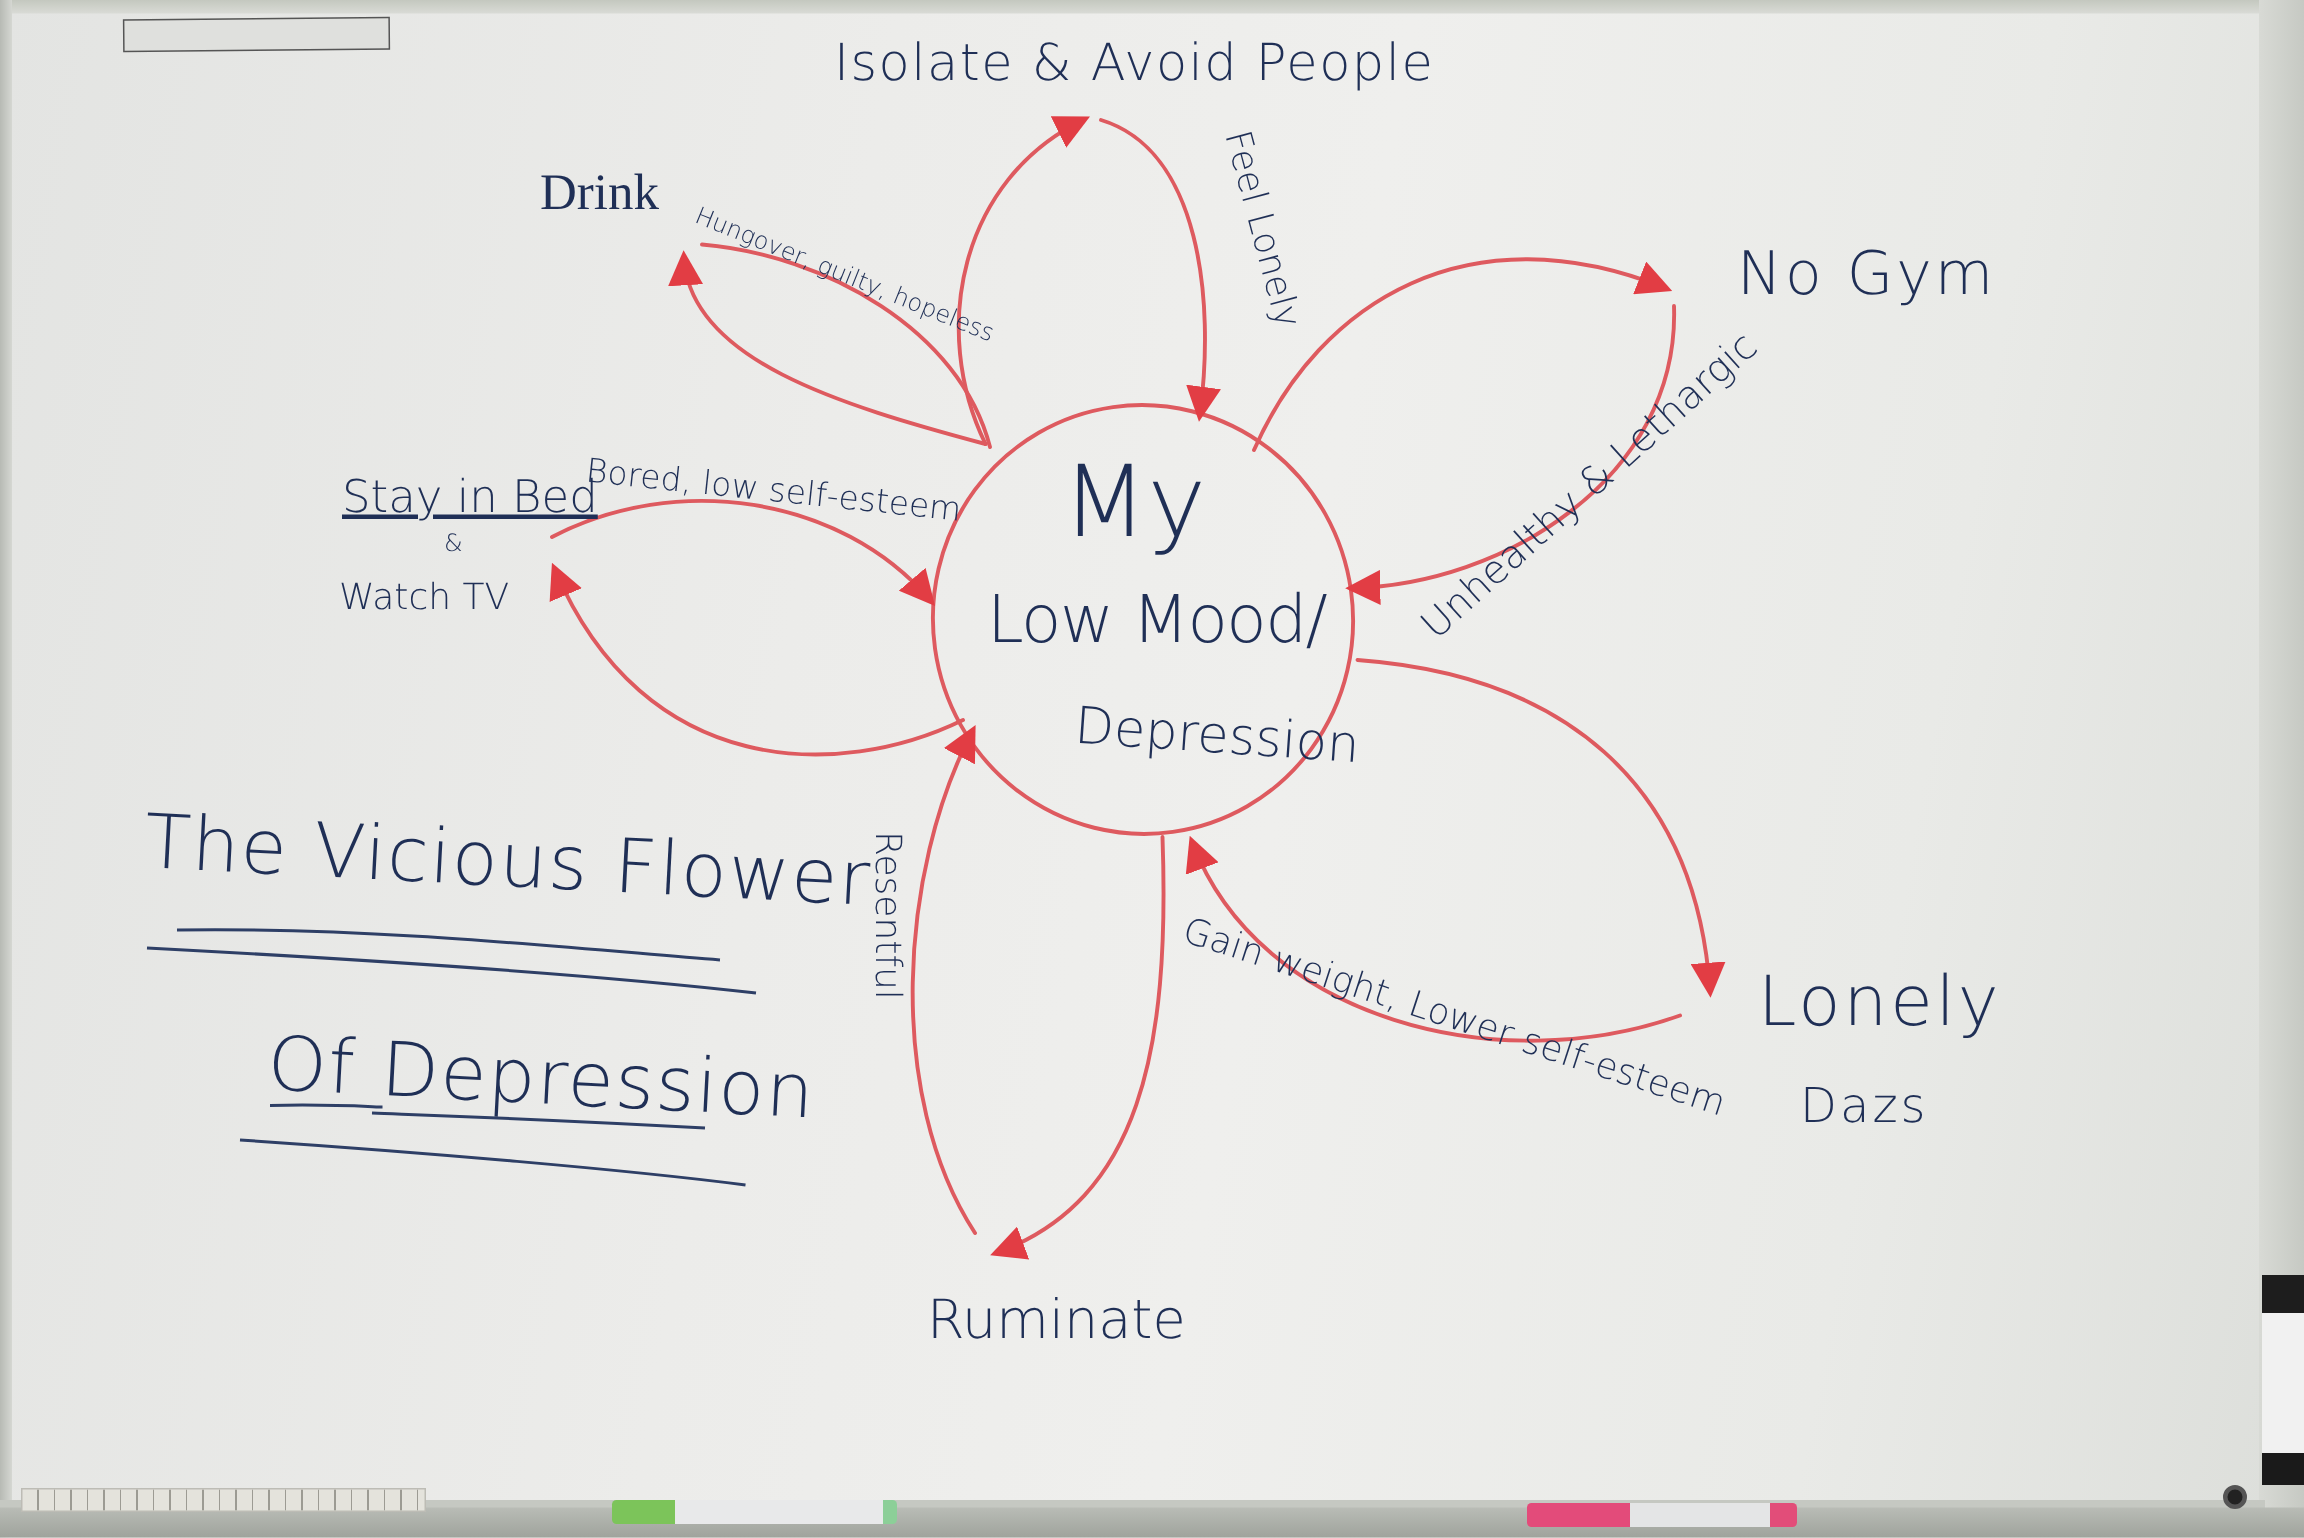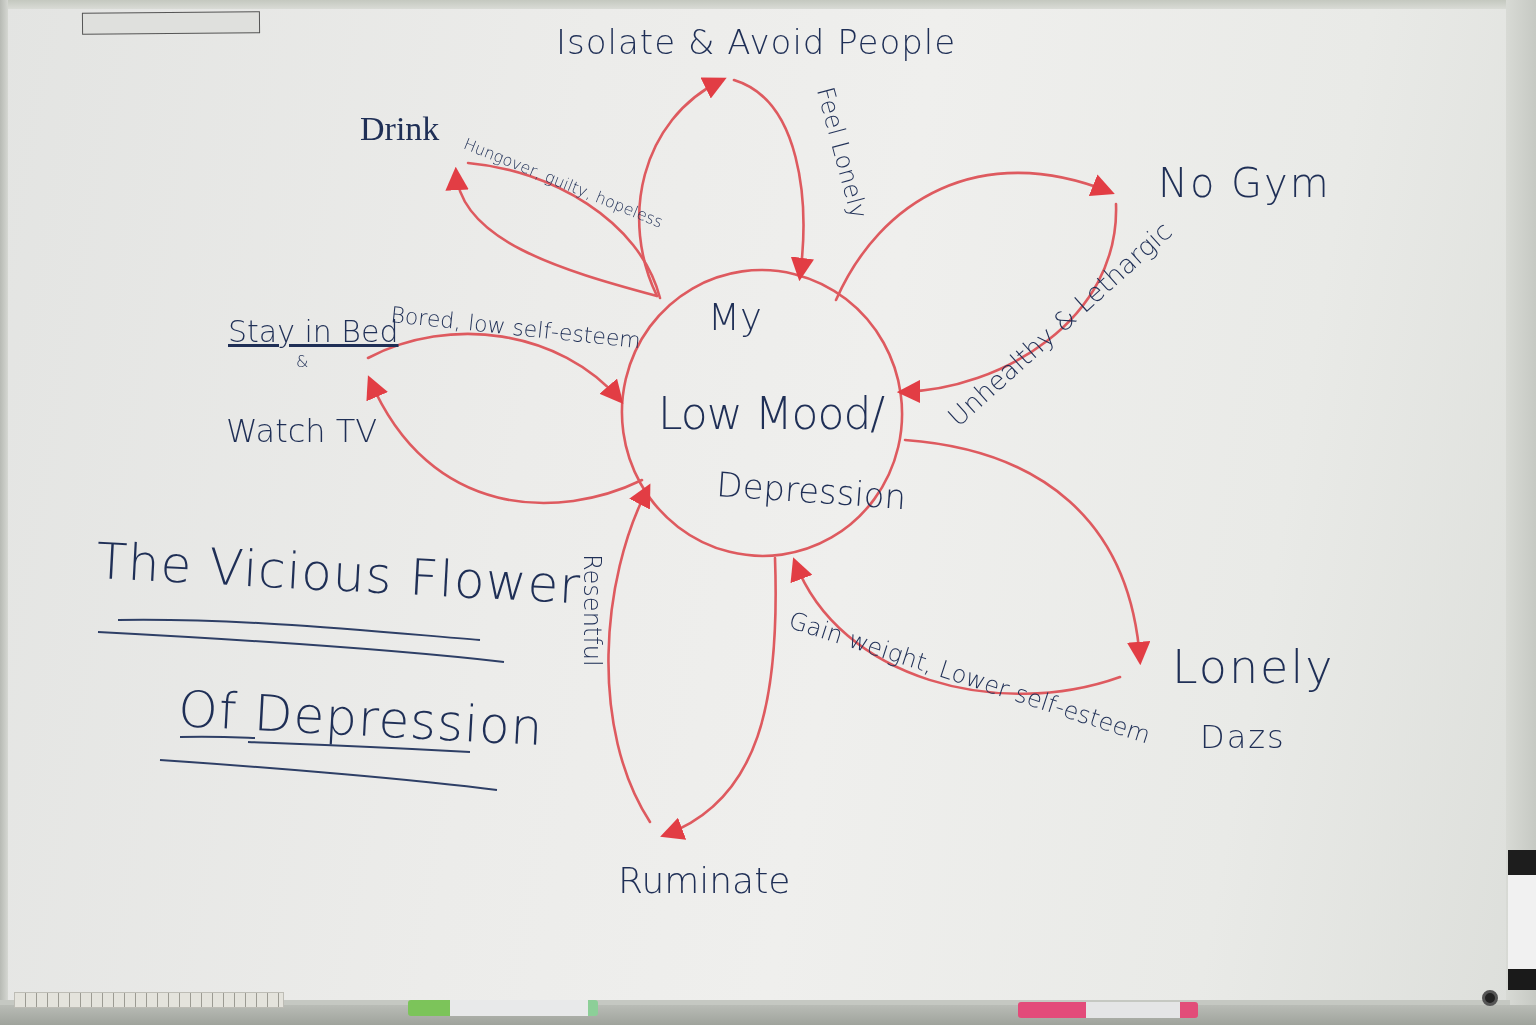--- a/index.html
+++ b/index.html
@@ -116,33 +116,33 @@
     <path d="M98,632 C250,640 400,650 504,662"></path>
     <path d="M180,737 C220,736 250,738 255,738"></path>
     <path d="M248,742 C300,744 360,746 470,752"></path>
     <path d="M160,760 C280,768 420,780 497,790"></path>
   </g>
 </svg>
 
 <div class="hw" style="left:98px;top:532px;font-size:50px;letter-spacing:1px;transform:rotate(3deg);">The Vicious Flower</div>
 <div class="hw" style="left:180px;top:680px;font-size:50px;letter-spacing:1px;transform:rotate(3deg);">Of Depression</div>
 
-<div class="hw" style="left:708px;top:296px;font-size:37px;">My</div>
+<div class="hw" style="left:708px;top:296px;font-size:66px;">My</div>
 <div class="hw" style="left:658px;top:388px;font-size:44px;letter-spacing:-1px;">Low Mood/</div>
 <div class="hw" style="left:718px;top:464px;font-size:34px;transform:rotate(4deg);">Depression</div>
 
 <div class="hw" style="left:556px;top:22px;font-size:34px;letter-spacing:1px;text-align:center;">Isolate &amp; Avoid People</div>
 <div class="hw" style="left:838px;top:84px;font-size:24px;transform:rotate(75deg);transform-origin:left top;">Feel Lonely</div>
 
 <div class="hw" style="left:360px;top:110px;font-size:34px;font-family:Liberation Serif, serif;">Drink</div>
 <div class="hw" style="left:468px;top:134px;font-size:16px;transform:rotate(22deg);">Hungover, guilty, hopeless</div>
 
 <div class="hw" style="left:228px;top:314px;font-size:30px;text-decoration:underline;">Stay in Bed</div>
 <div class="hw" style="left:296px;top:352px;font-size:16px;">&amp;</div>
-<div class="hw" style="left:226px;top:384px;font-size:32px;margin-top:28px;">Watch TV</div>
+<div class="hw" style="left:226px;top:384px;font-size:24px;">Watch TV</div>
 <div class="hw" style="left:392px;top:302px;font-size:22px;transform:rotate(6deg);">Bored, low self-esteem</div>
 
 <div class="hw" style="left:1122px;top:160px;font-size:40px;letter-spacing:2px;margin-left:36px;">No Gym</div>
 <div class="hw" style="left:942px;top:410px;font-size:26px;transform:rotate(-42deg);">Unhealthy &amp; Lethargic</div>
 
 <div class="hw" style="left:1172px;top:640px;font-size:46px;letter-spacing:2px;">Lonely</div>
 <div class="hw" style="left:1200px;top:718px;font-size:32px;letter-spacing:2px;">Dazs</div>
 <div class="hw" style="left:794px;top:606px;font-size:24px;transform:rotate(18deg);">Gain weight, Lower self-esteem</div>
 
 <div class="hw" style="left:618px;top:860px;font-size:36px;">Ruminate</div>

